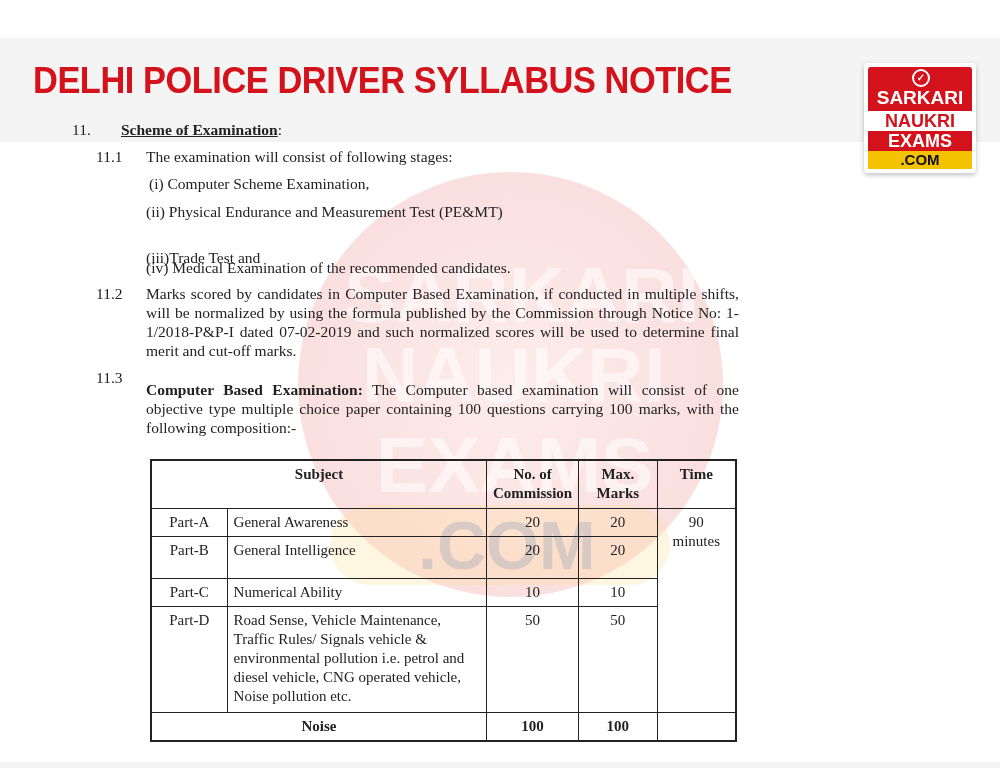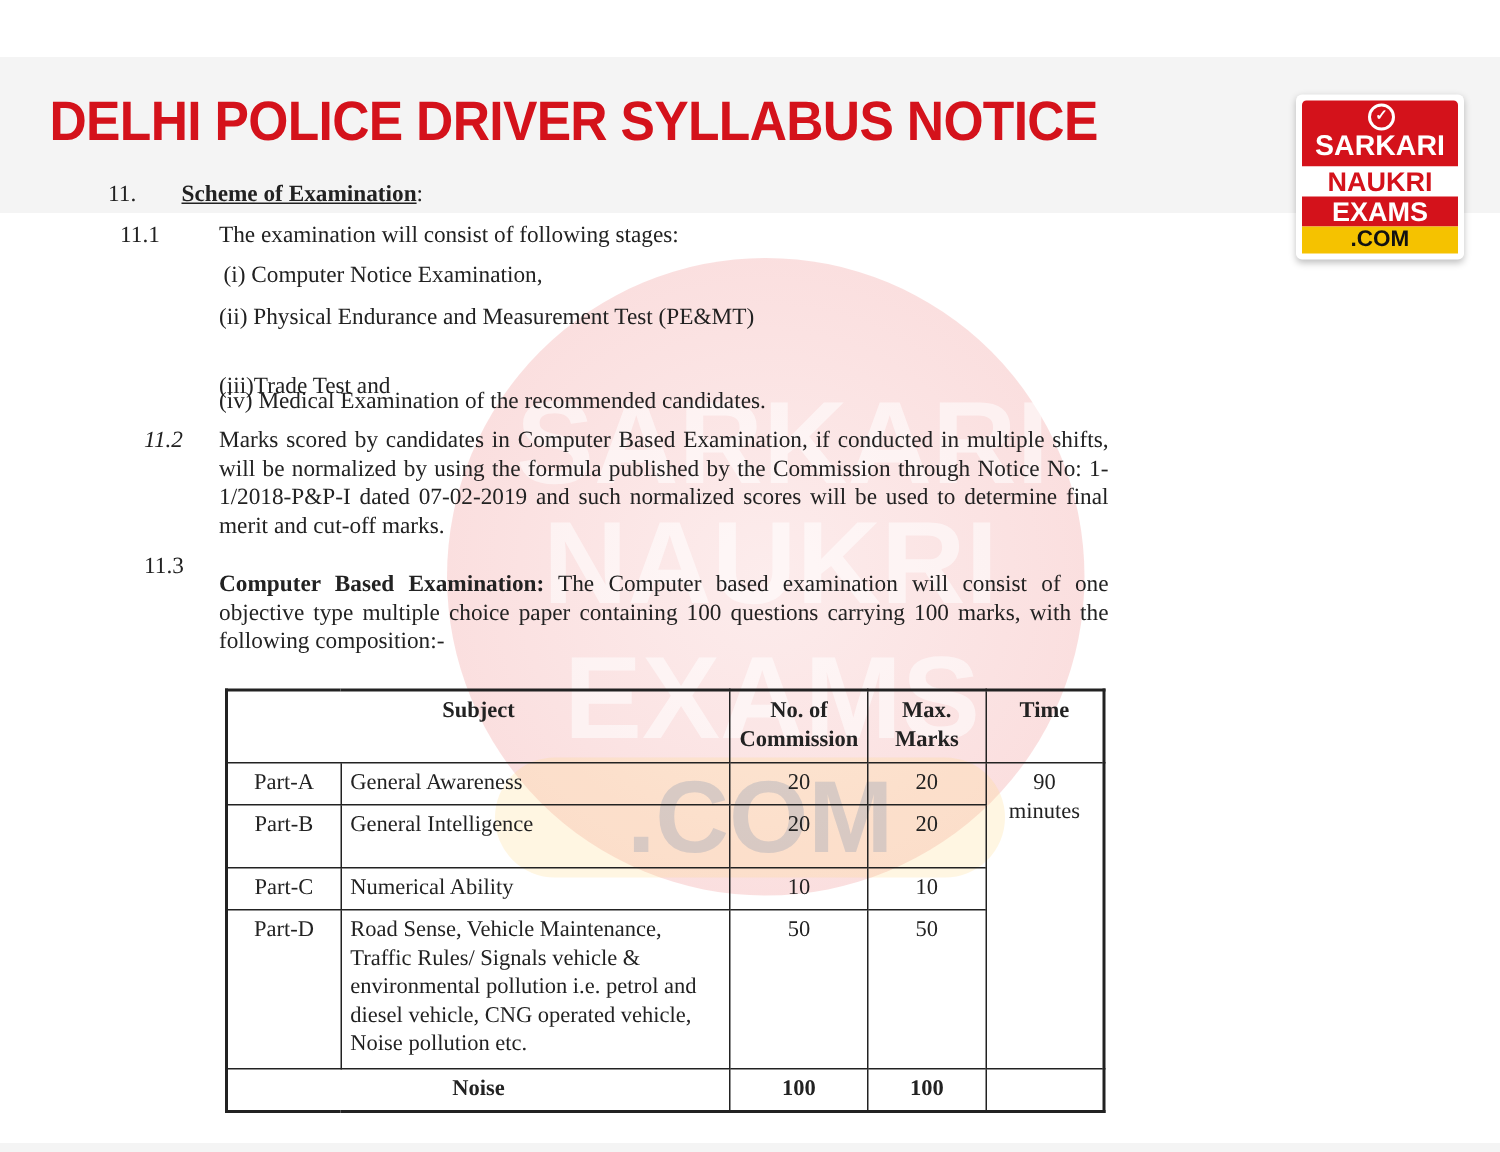--- a/index.html
+++ b/index.html
@@ -74,28 +74,28 @@
 <div class="wm-yellow"></div>
 <div class="wm-text" style="left:344px;top:250px;font-size:78px;">SARKARI</div>
 <div class="wm-text" style="left:362px;top:330px;font-size:78px;">NAUKRI</div>
 <div class="wm-text" style="left:376px;top:420px;font-size:78px;">EXAMS</div>
 <div class="wm-text" style="left:418px;top:506px;font-size:68px;color:rgba(150,160,180,0.35);">.COM</div>
 
 <div class="doc">
   <div class="line" style="left:72px;top:120px;">11.</div>
   <div class="line" style="left:121px;top:120px;"><span class="u">Scheme of Examination</span><span>:</span></div>
 
-  <div class="line" style="left:80px;top:147px;">11.1</div>
+  <div class="line" style="left:96px;top:147px;">11.1</div>
   <div class="line" style="left:146px;top:147px;">The examination will consist of following stages:</div>
-  <div class="line" style="left:149px;top:174px;">(i)  Computer Notice Examination,</div>
+  <div class="line" style="left:149px;top:174px;">(i)  Computer Scheme Examination,</div>
   <div class="line" style="left:146px;top:202px;">(ii) Physical Endurance and Measurement Test (PE&amp;MT)</div>
   <div class="line" style="left:146px;top:248px;text-align:center;">(iii)Trade Test and</div>
   <div class="line" style="left:146px;top:258px;">(iv) Medical Examination of the recommended candidates.</div>
 
-  <div class="line" style="left:96px;top:284px;font-style:italic;">11.2</div>
+  <div class="line" style="left:96px;top:284px;">11.2</div>
   <div class="just" style="left:146px;top:284px;width:593px;">Marks scored by candidates in Computer Based Examination, if conducted in multiple shifts, will be normalized by using the formula published by the Commission through Notice No: 1-1/2018-P&amp;P-I dated 07-02-2019 and such normalized scores will be used to determine final merit and cut-off marks.</div>
 
   <div class="line" style="left:96px;top:368px;">11.3</div>
   <div class="just" style="left:146px;top:380px;width:593px;"><b>Computer Based Examination:</b><span> The Computer based examination will consist of one objective type multiple choice paper containing 100 questions carrying 100 marks, with the following composition:-</span></div>
 </div>
 
 <table class="exam">
   <colgroup>
     <col style="width:77px">
       <col style="width:264px">

